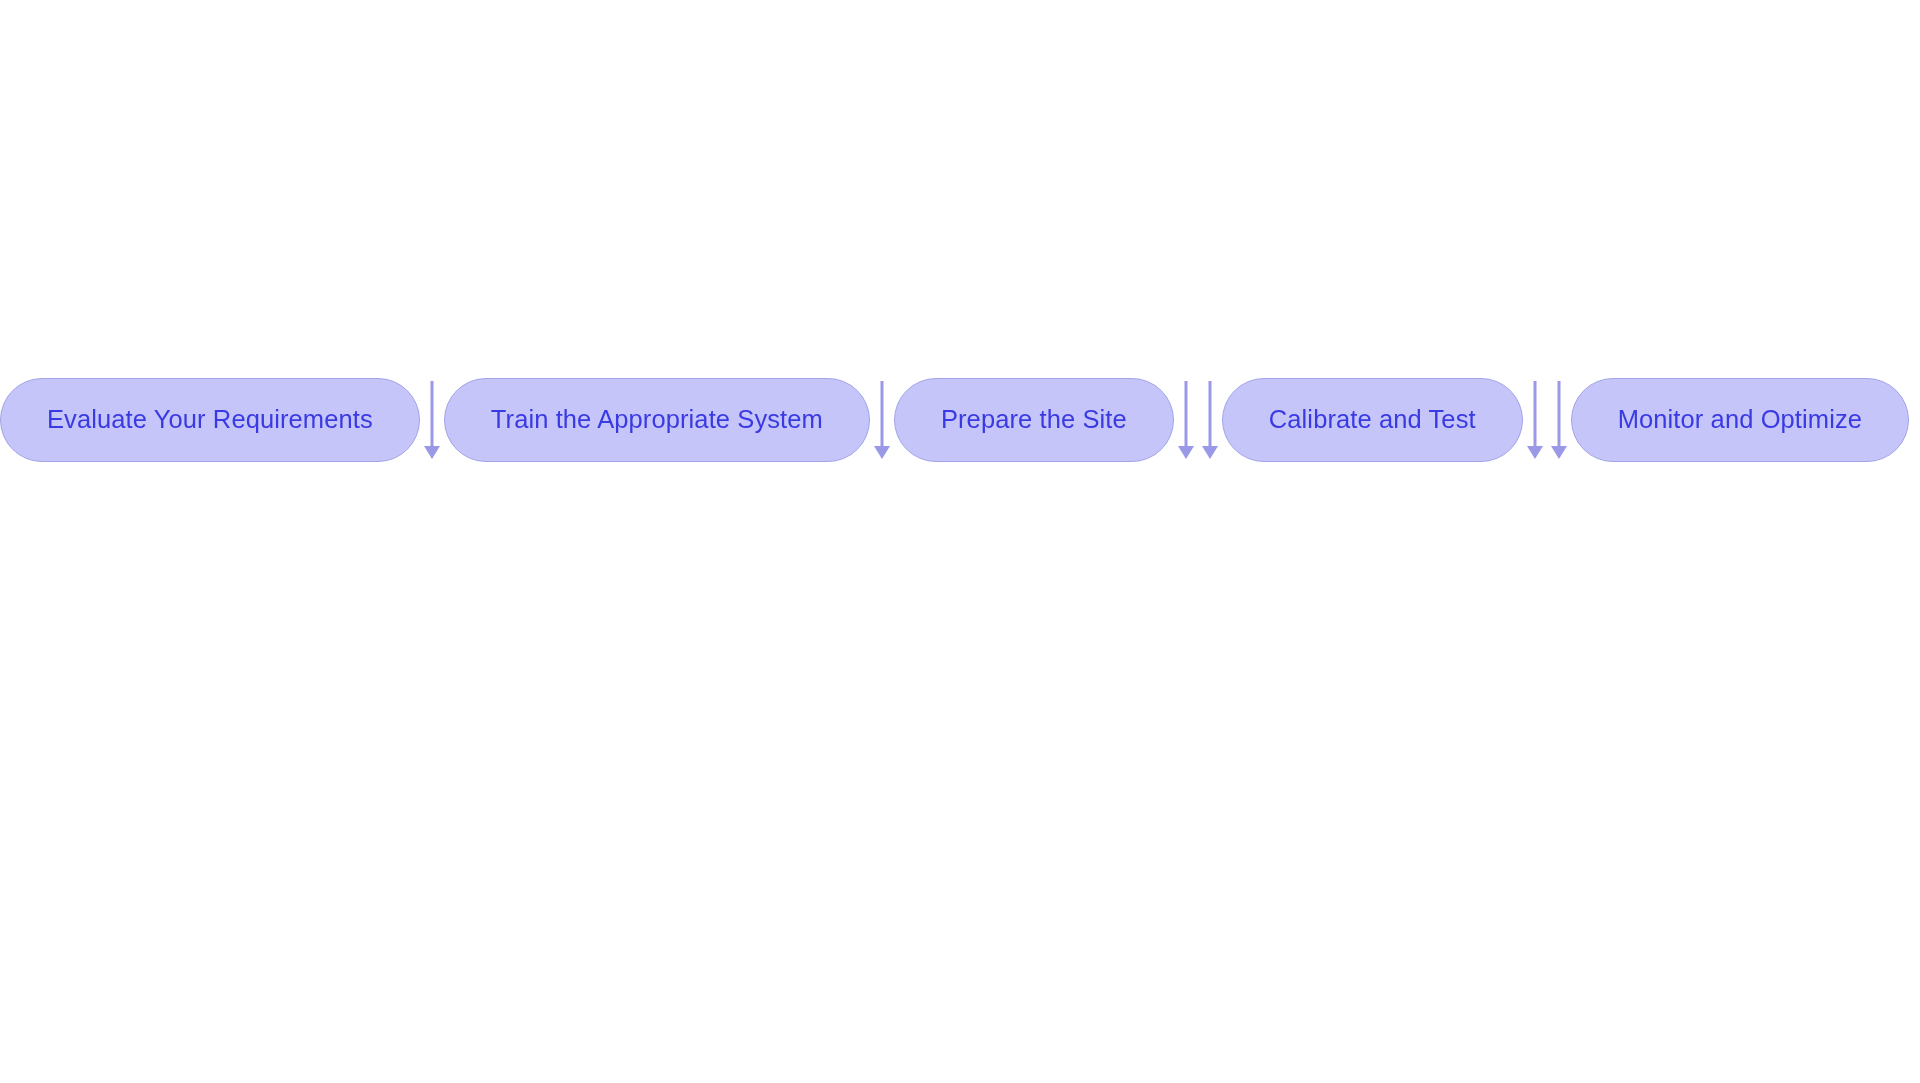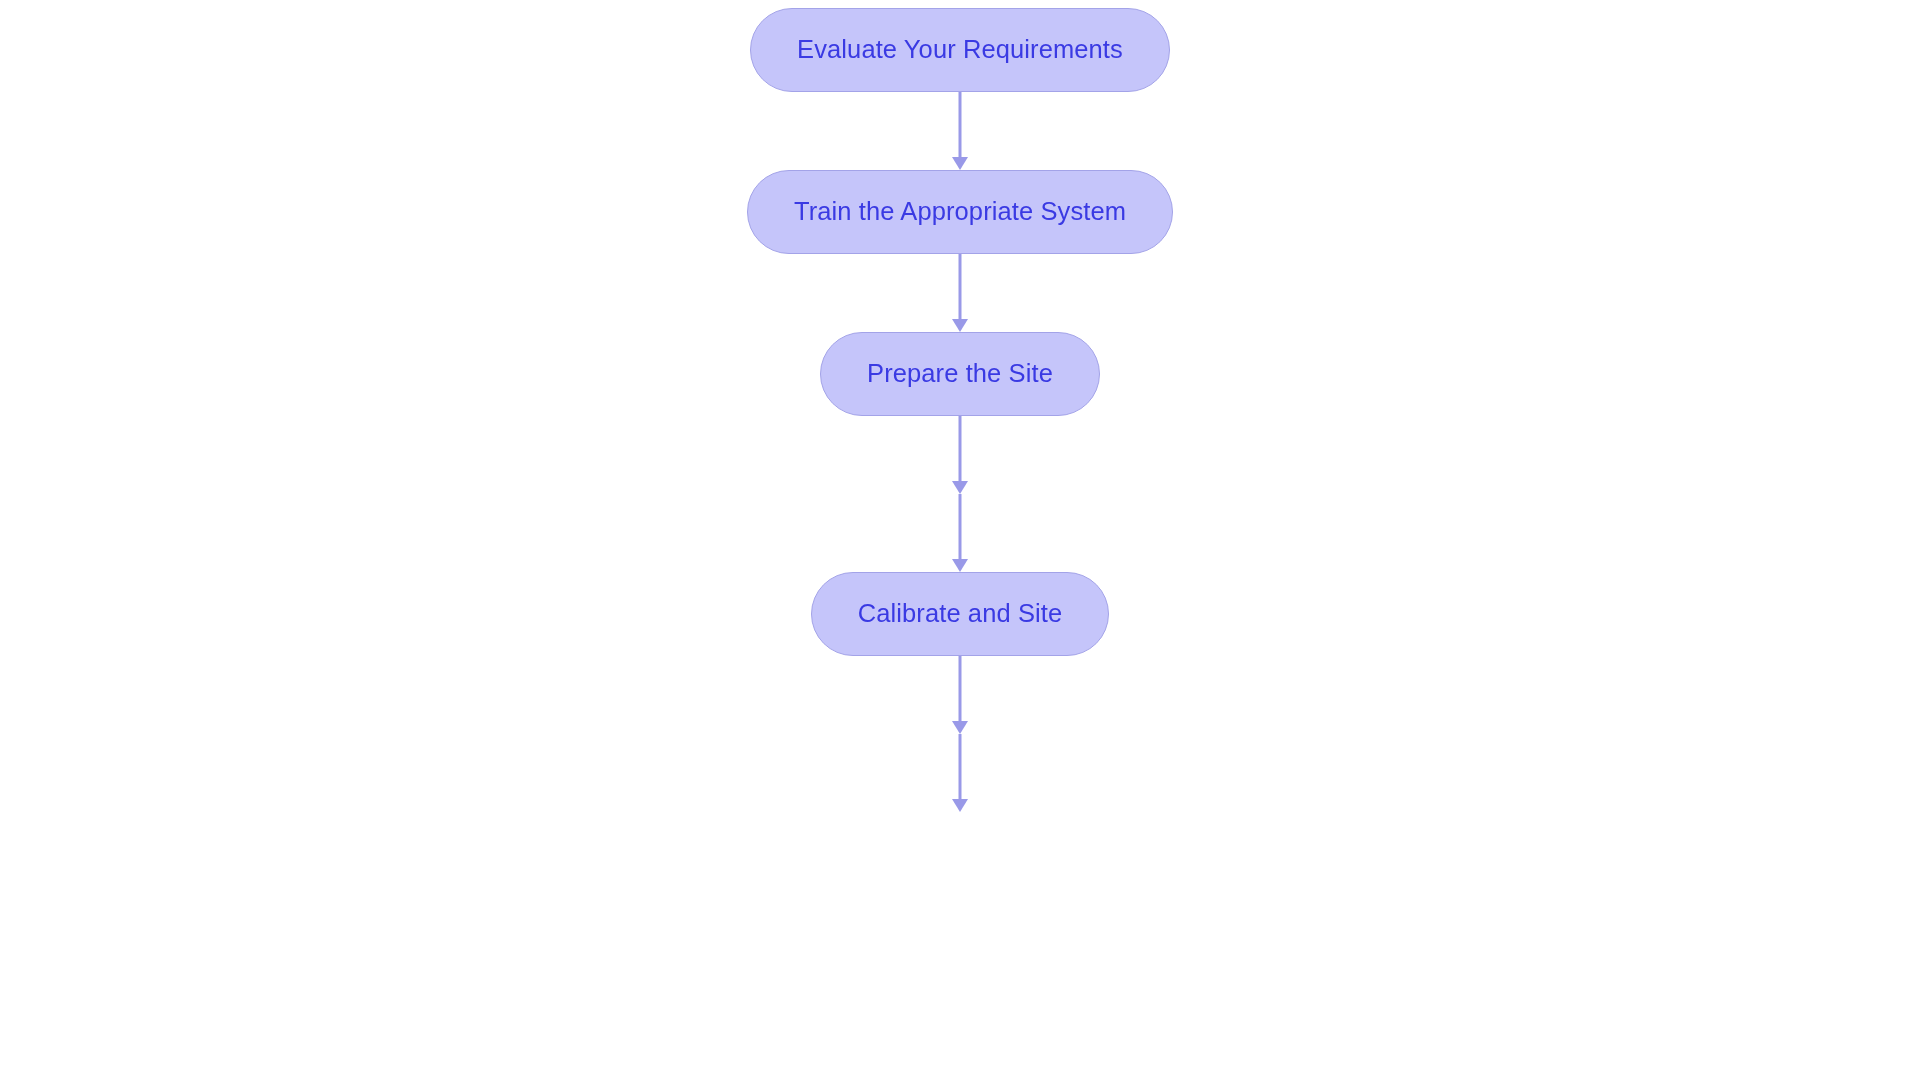--- a/index.html
+++ b/index.html
@@ -21,21 +21,21 @@
     background: #ffffff;
   }
 
   .flow-column {
     position: absolute;
     left: 0;
     top: 0;
     width: 1920px;
     height: 832px;
     display: flex;
-    flex-direction: column;
+    flex-direction: row;
     align-items: center;
     justify-content: flex-start;
     padding-top: 8px;
     box-sizing: border-box;
   }
 
   .flow-node {
     display: flex;
     align-items: center;
     justify-content: center;
@@ -120,29 +120,32 @@
       <div class="conn-arrow"></div>
     </div>
 
 
     <div class="flow-connector">
       <div class="conn-line"></div>
       <div class="conn-arrow"></div>
     </div>
 
     <div class="flow-node">
-      <span class="flow-node-label">Calibrate and Site</span>
+      <span class="flow-node-label">Calibrate and Test</span>
     </div>
 
     <div class="flow-connector">
       <div class="conn-line"></div>
       <div class="conn-arrow"></div>
     </div>
 
 
     <div class="flow-connector">
       <div class="conn-line"></div>
       <div class="conn-arrow"></div>
     </div>
 
+    <div class="flow-node">
+      <span class="flow-node-label">Monitor and Optimize</span>
+    </div>
 
   </div>
 </div>
 
 </body></html>

